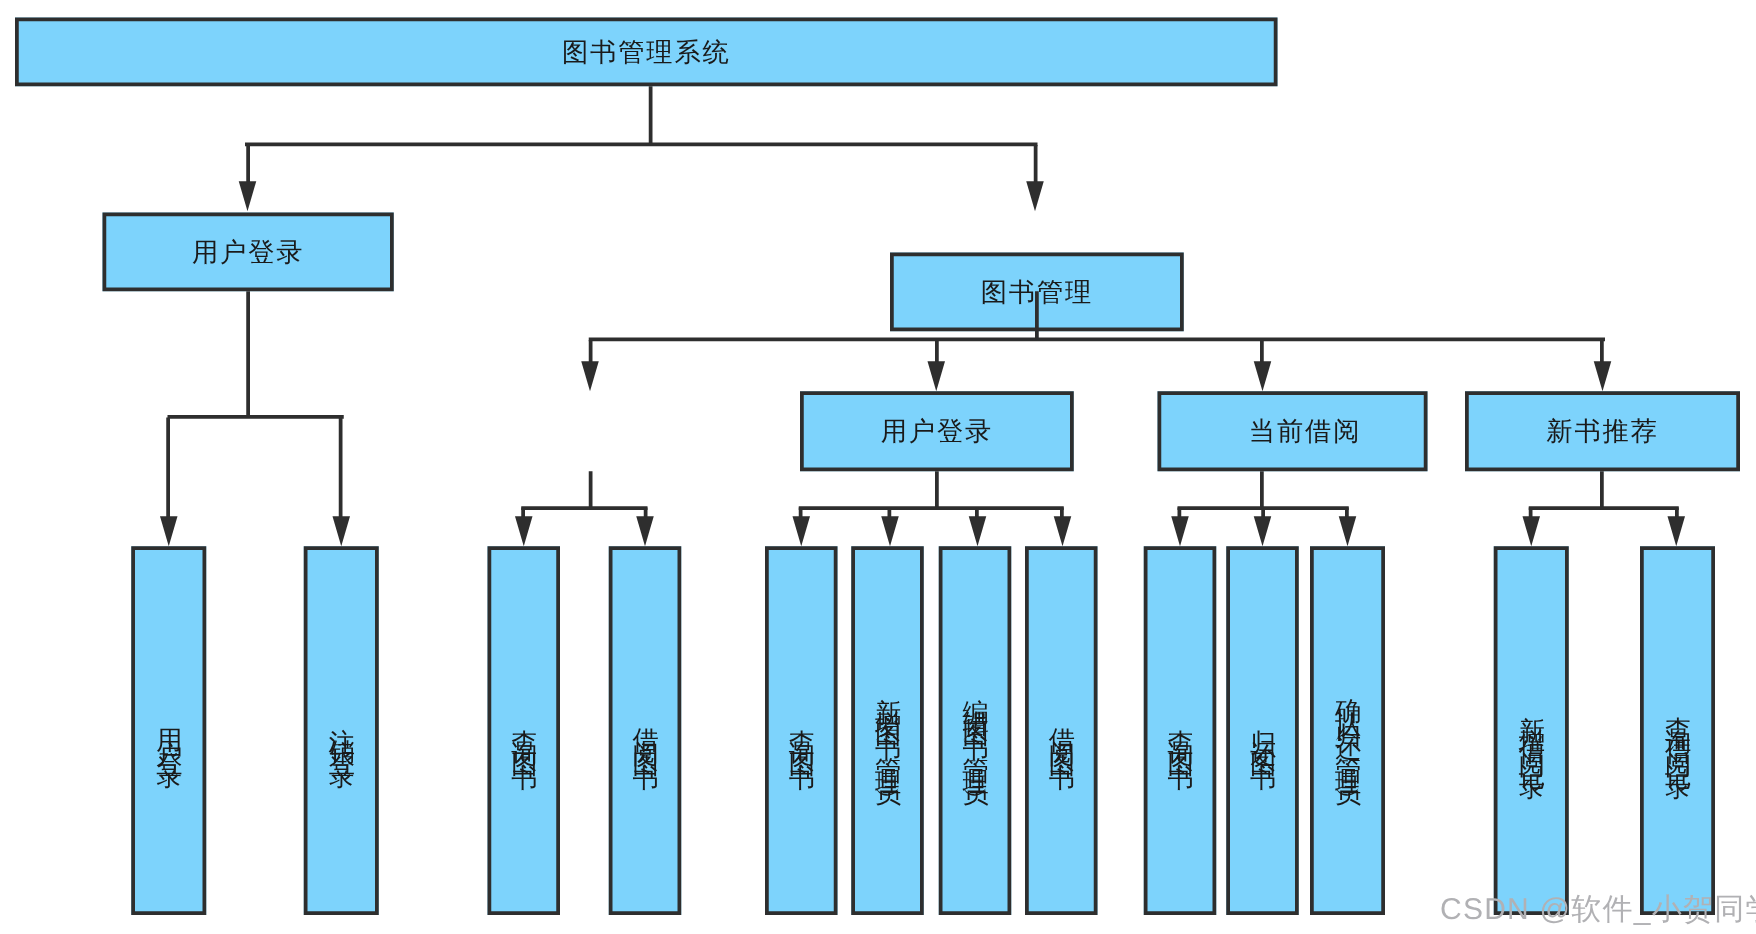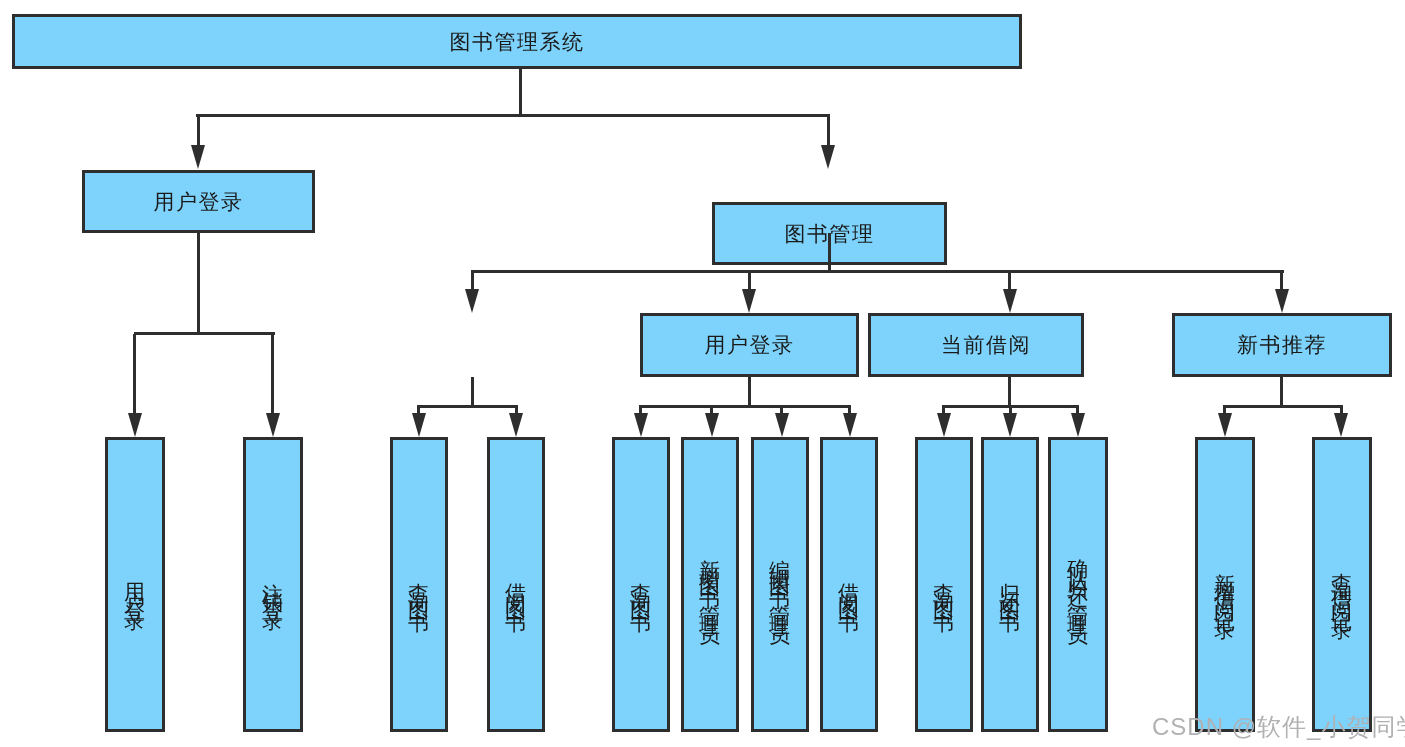--- a/index.html
+++ b/index.html
@@ -82,21 +82,21 @@
   <div class="lv" style="left:471px; top:272px; height:18px;"></div>
   <div class="arrow" style="left:465px; top:289px;"></div>
   <div class="lv" style="left:748px; top:272px; height:18px;"></div>
   <div class="arrow" style="left:742px; top:289px;"></div>
   <div class="lv" style="left:1008px; top:272px; height:18px;"></div>
   <div class="arrow" style="left:1003px; top:289px;"></div>
   <div class="lv" style="left:1280px; top:272px; height:18px;"></div>
   <div class="arrow" style="left:1275px; top:289px;"></div>
 
   <div class="box h" style="left:640px; top:313px; width:219px; height:64px;">用户登录</div>
-  <div class="box h" style="left:868px; top:313px; width:216px; height:64px;padding-left:20px;">当前借阅</div>
+  <div class="box h" style="left:926px; top:313px; width:216px; height:64px;padding-left:20px;">当前借阅</div>
   <div class="box h" style="left:1172px; top:313px; width:220px; height:64px;">新书推荐</div>
 
   <div class="lv" style="left:471px; top:377px; height:31px;"></div>
   <div class="lv" style="left:748px; top:377px; height:31px;"></div>
   <div class="lv" style="left:1008px; top:377px; height:31px;"></div>
   <div class="lv" style="left:1280px; top:377px; height:31px;"></div>
 
   <div class="lh" style="left:417px; top:405px; width:101px;"></div>
   <div class="lv" style="left:417px; top:406px; height:9px;"></div>
   <div class="arrow" style="left:412px; top:413px;"></div>

